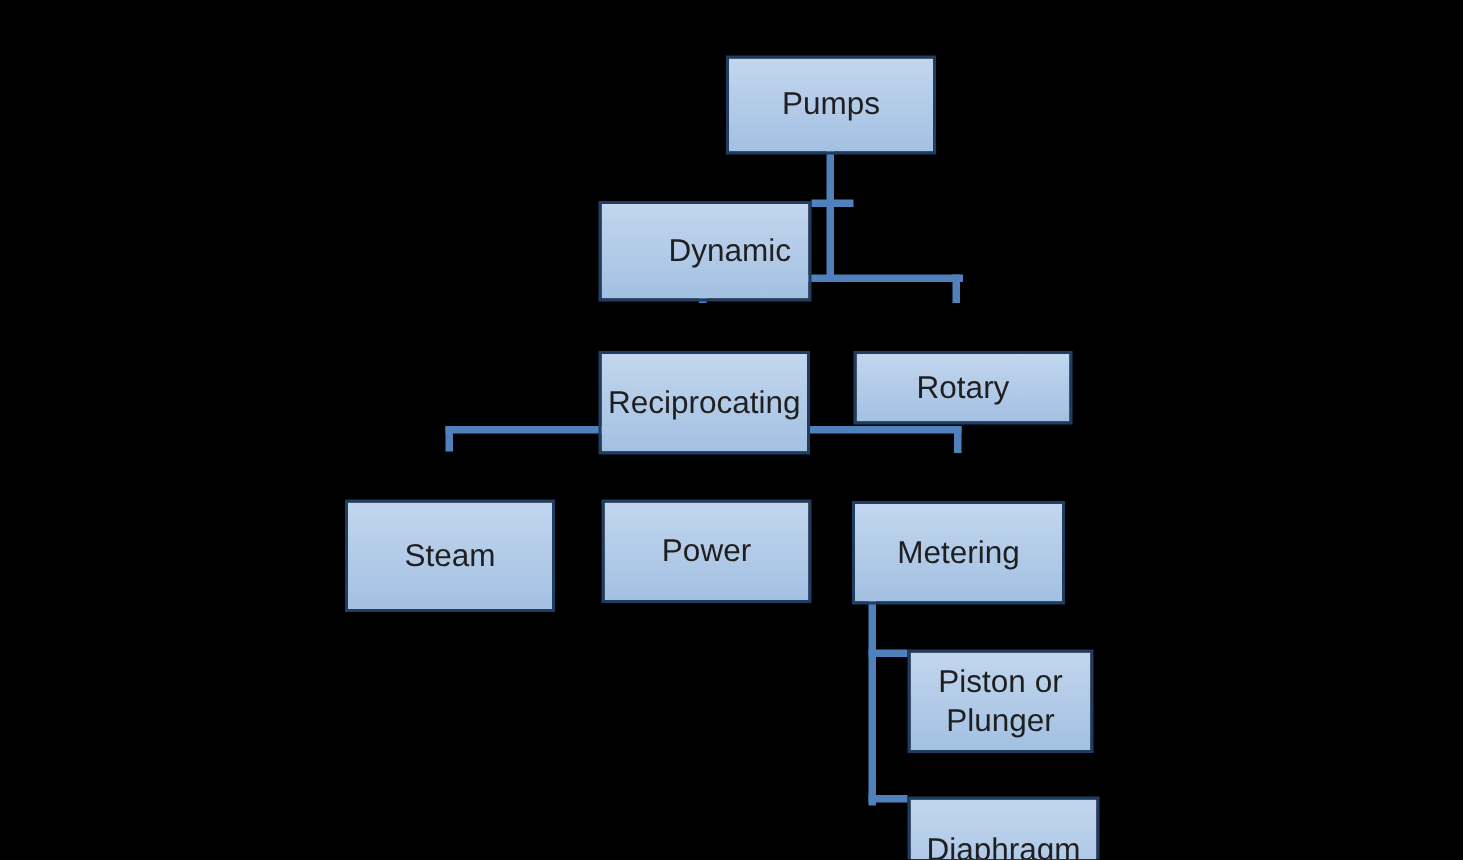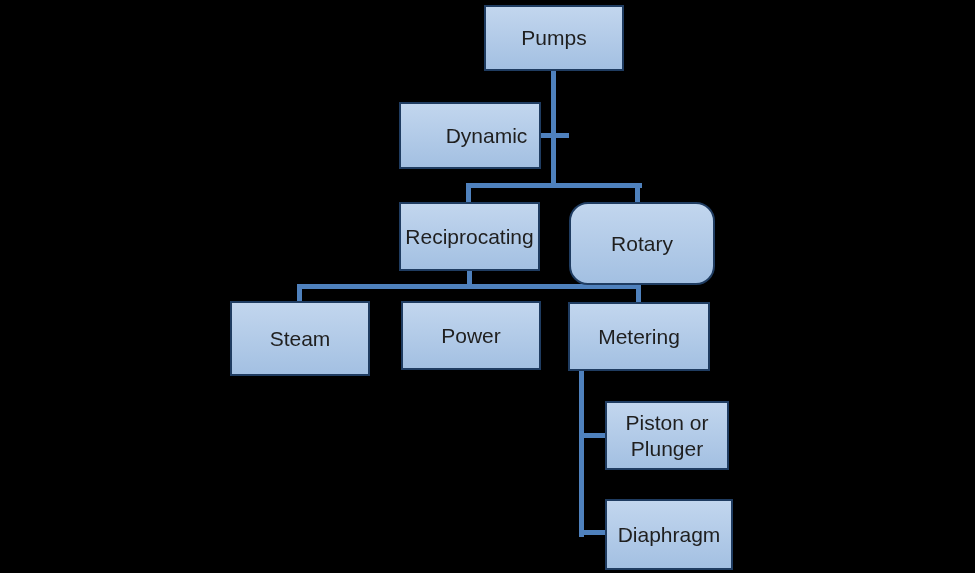--- a/index.html
+++ b/index.html
@@ -21,31 +21,32 @@
     border: 2px solid var(--box-border, #1f3c61);
     background: linear-gradient(to bottom, var(--box-fill-top, #c2d6ee) 0%, var(--box-fill-bottom, #a3c0e2) 100%);
     color: var(--box-text, #1f1f1f);
     font-size: 21px;
     line-height: 1.22;
     display: flex;
     align-items: center;
     justify-content: center;
     text-align: center;
     padding: 2px 3px;
+    margin-top: 32px;
   }
   .connector {
     position: absolute;
     background: var(--connector, #4f81bd);
   }
   
   .n-pumps         { left: 484px; top: 5px;   width: 140px; height: 66px; }
   .n-dynamic       { left: 399px; top: 102px; width: 142px; height: 67px; padding-left: 36px; }
   .n-posdisp       { left: 569px; top: 102px; width: 148px; height: 67px; }
   .n-recip         { left: 399px; top: 202px; width: 141px; height: 69px; }
-  .n-rotary        { left: 569px; top: 202px; width: 146px; height: 83px; border-radius: 19px; }
+  .n-rotary        { left: 569px; top: 202px; width: 146px; height: 49px; }
   .n-steam         { left: 230px; top: 301px; width: 140px; height: 75px; }
   .n-power         { left: 401px; top: 301px; width: 140px; height: 69px; }
   .n-metering      { left: 568px; top: 302px; width: 142px; height: 69px; }
   .n-piston        { left: 605px; top: 401px; width: 124px; height: 69px; }
   .n-diaphragm     { left: 605px; top: 499px; width: 128px; height: 71px; }
   
   .c-pumps-trunk       { left: 551px; top: 71px;  width: 5px;   height: 116px; }
   .c-dyn-pd-stub       { left: 541px; top: 133px; width: 28px;  height: 5px; }
   .c-row2-hline        { left: 466px; top: 183px; width: 176px; height: 5px; }
   .c-recip-stub        { left: 466px; top: 183px; width: 5px;   height: 19px; }

